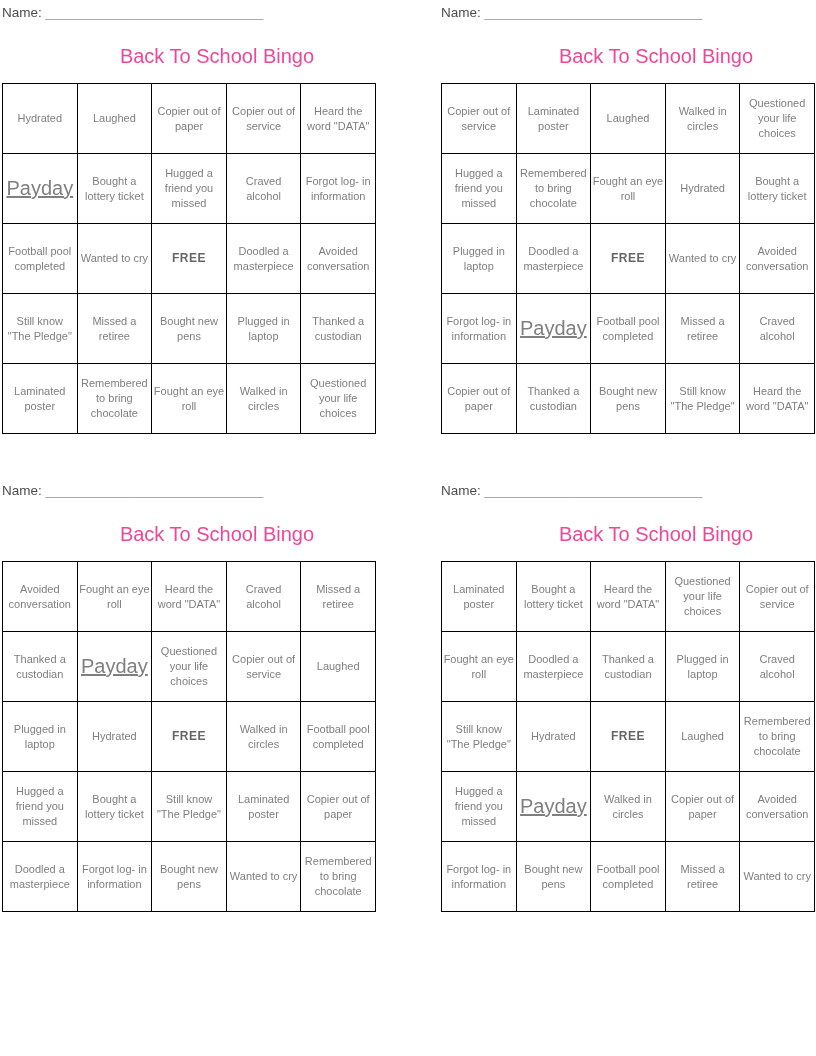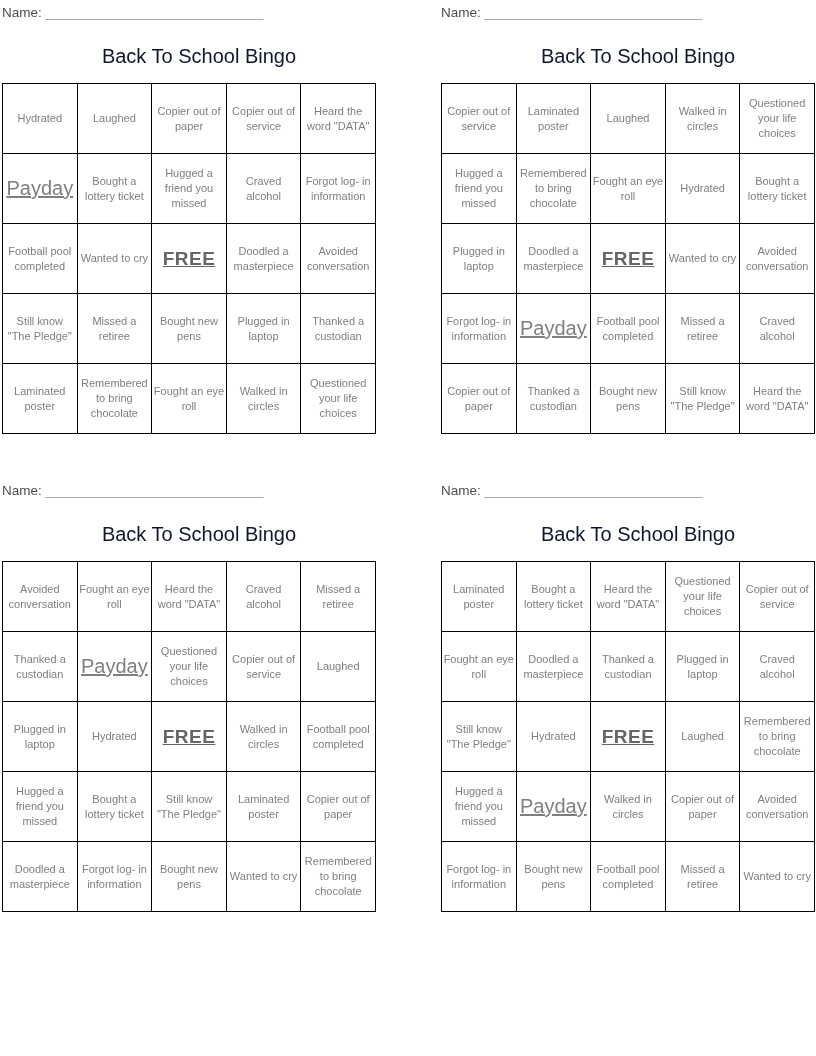--- a/index.html
+++ b/index.html
@@ -8,20 +8,21 @@
     height: 1056px;
     background: #ffffff;
     position: relative;
     overflow: hidden;
     font-family: "Liberation Sans", sans-serif;
   }
   .card {
     position: absolute;
     width: 394px;
     height: 435px;
+    padding-left: 36px;
   }
   .card.q1 { left: 2px;   top: 5px; }
   .card.q2 { left: 441px; top: 5px; }
   .card.q3 { left: 2px;   top: 483px; }
   .card.q4 { left: 441px; top: 483px; }
 
   .name-row {
     position: absolute;
     top: 0;
     left: 0;
@@ -34,21 +35,21 @@
     letter-spacing: 0;
   }
   .card-title {
     position: absolute;
     top: 36px;
     left: 0;
     width: 100%;
     text-align: center;
     font-size: 20px;
     line-height: 30px;
-    color: #0f172a;
+    color: #ec4899;
   }
   table.grid {
     position: absolute;
     top: 78px;
     left: 0;
     width: 374px;
     border-collapse: collapse;
     table-layout: fixed;
   }
   table.grid td {
@@ -57,23 +58,22 @@
     text-align: center;
     vertical-align: middle;
     font-size: 11px;
     line-height: 1.35;
     color: #7f7f7f;
     padding: 0 1px;
     overflow: hidden;
     word-wrap: break-word;
   }
   table.grid td.free {
-    font-size: 19px;
+    font-size: 12px;
     font-weight: bold;
-    text-decoration: underline;
     color: #666666;
     letter-spacing: 0.5px;
     text-align: center;
   }
   table.grid td.payday {
     font-size: 20px;
     text-decoration: underline;
   }
 </style>
 </head>

